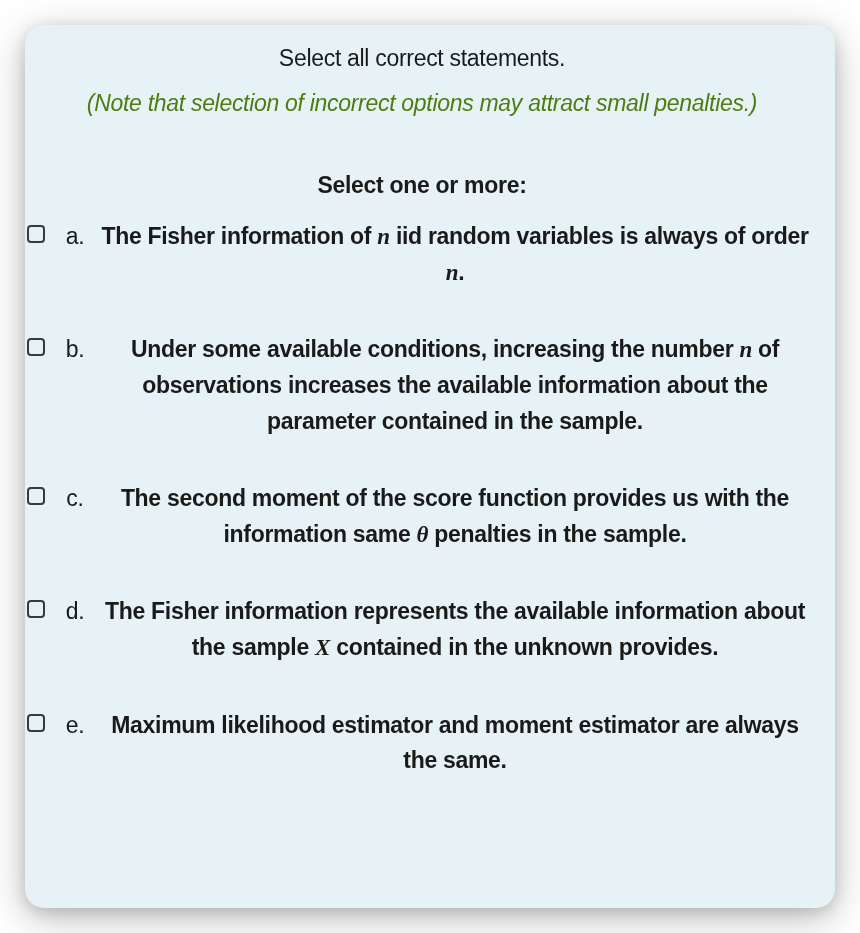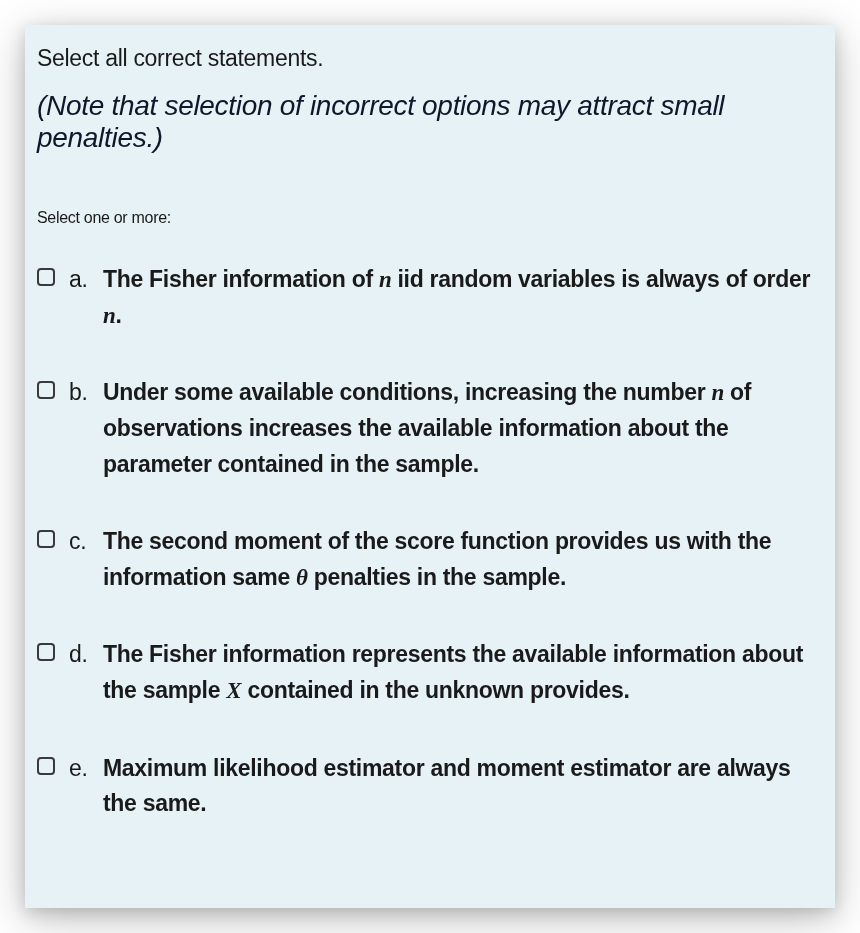--- a/index.html
+++ b/index.html
@@ -8,46 +8,48 @@
     body {
       margin: 0;
       padding: 25px;
       background: #ffffff;
       font-family: -apple-system, BlinkMacSystemFont, 'Segoe UI', Helvetica, Arial, sans-serif;
       width: 860px;
       height: 933px;
     }
     .question-card {
       background: #e6f2f5;
-      border-radius: 0;
-      padding: 20px 18px 30px 12px;
+      border-radius: 19px;
+      padding: 20px 18px 30px 2px;
       box-shadow: 0 10px 40px rgba(0,0,0,0.25), 0 4px 15px rgba(0,0,0,0.15);
       width: 100%;
       height: 100%;
       font-family: "Helvetica Neue", Helvetica, Arial, sans-serif;
       font-stretch: condensed;
+      text-align: center;
     }
     .question-prompt {
       font-size: 23px;
       color: #1a1a1a;
       margin-bottom: 18px;
       letter-spacing: -0.3px;
     }
     .question-note {
-      font-size: 28px;
+      font-size: 23px;
       font-style: italic;
-      color: #0f172a;
+      color: #4d7c0f;
       margin-bottom: 55px;
       letter-spacing: -0.3px;
     }
     .select-instruction {
-      font-size: 16px;
+      font-size: 23px;
       color: #1a1a1a;
-      margin-bottom: 35px;
+      margin-bottom: 20px;
       letter-spacing: -0.3px;
+      font-weight: bold;
     }
     .options-list {
       list-style: none;
       padding: 0;
       margin: 0;
     }
     .option-row {
       display: flex;
       align-items: flex-start;
       margin-bottom: 42px;

